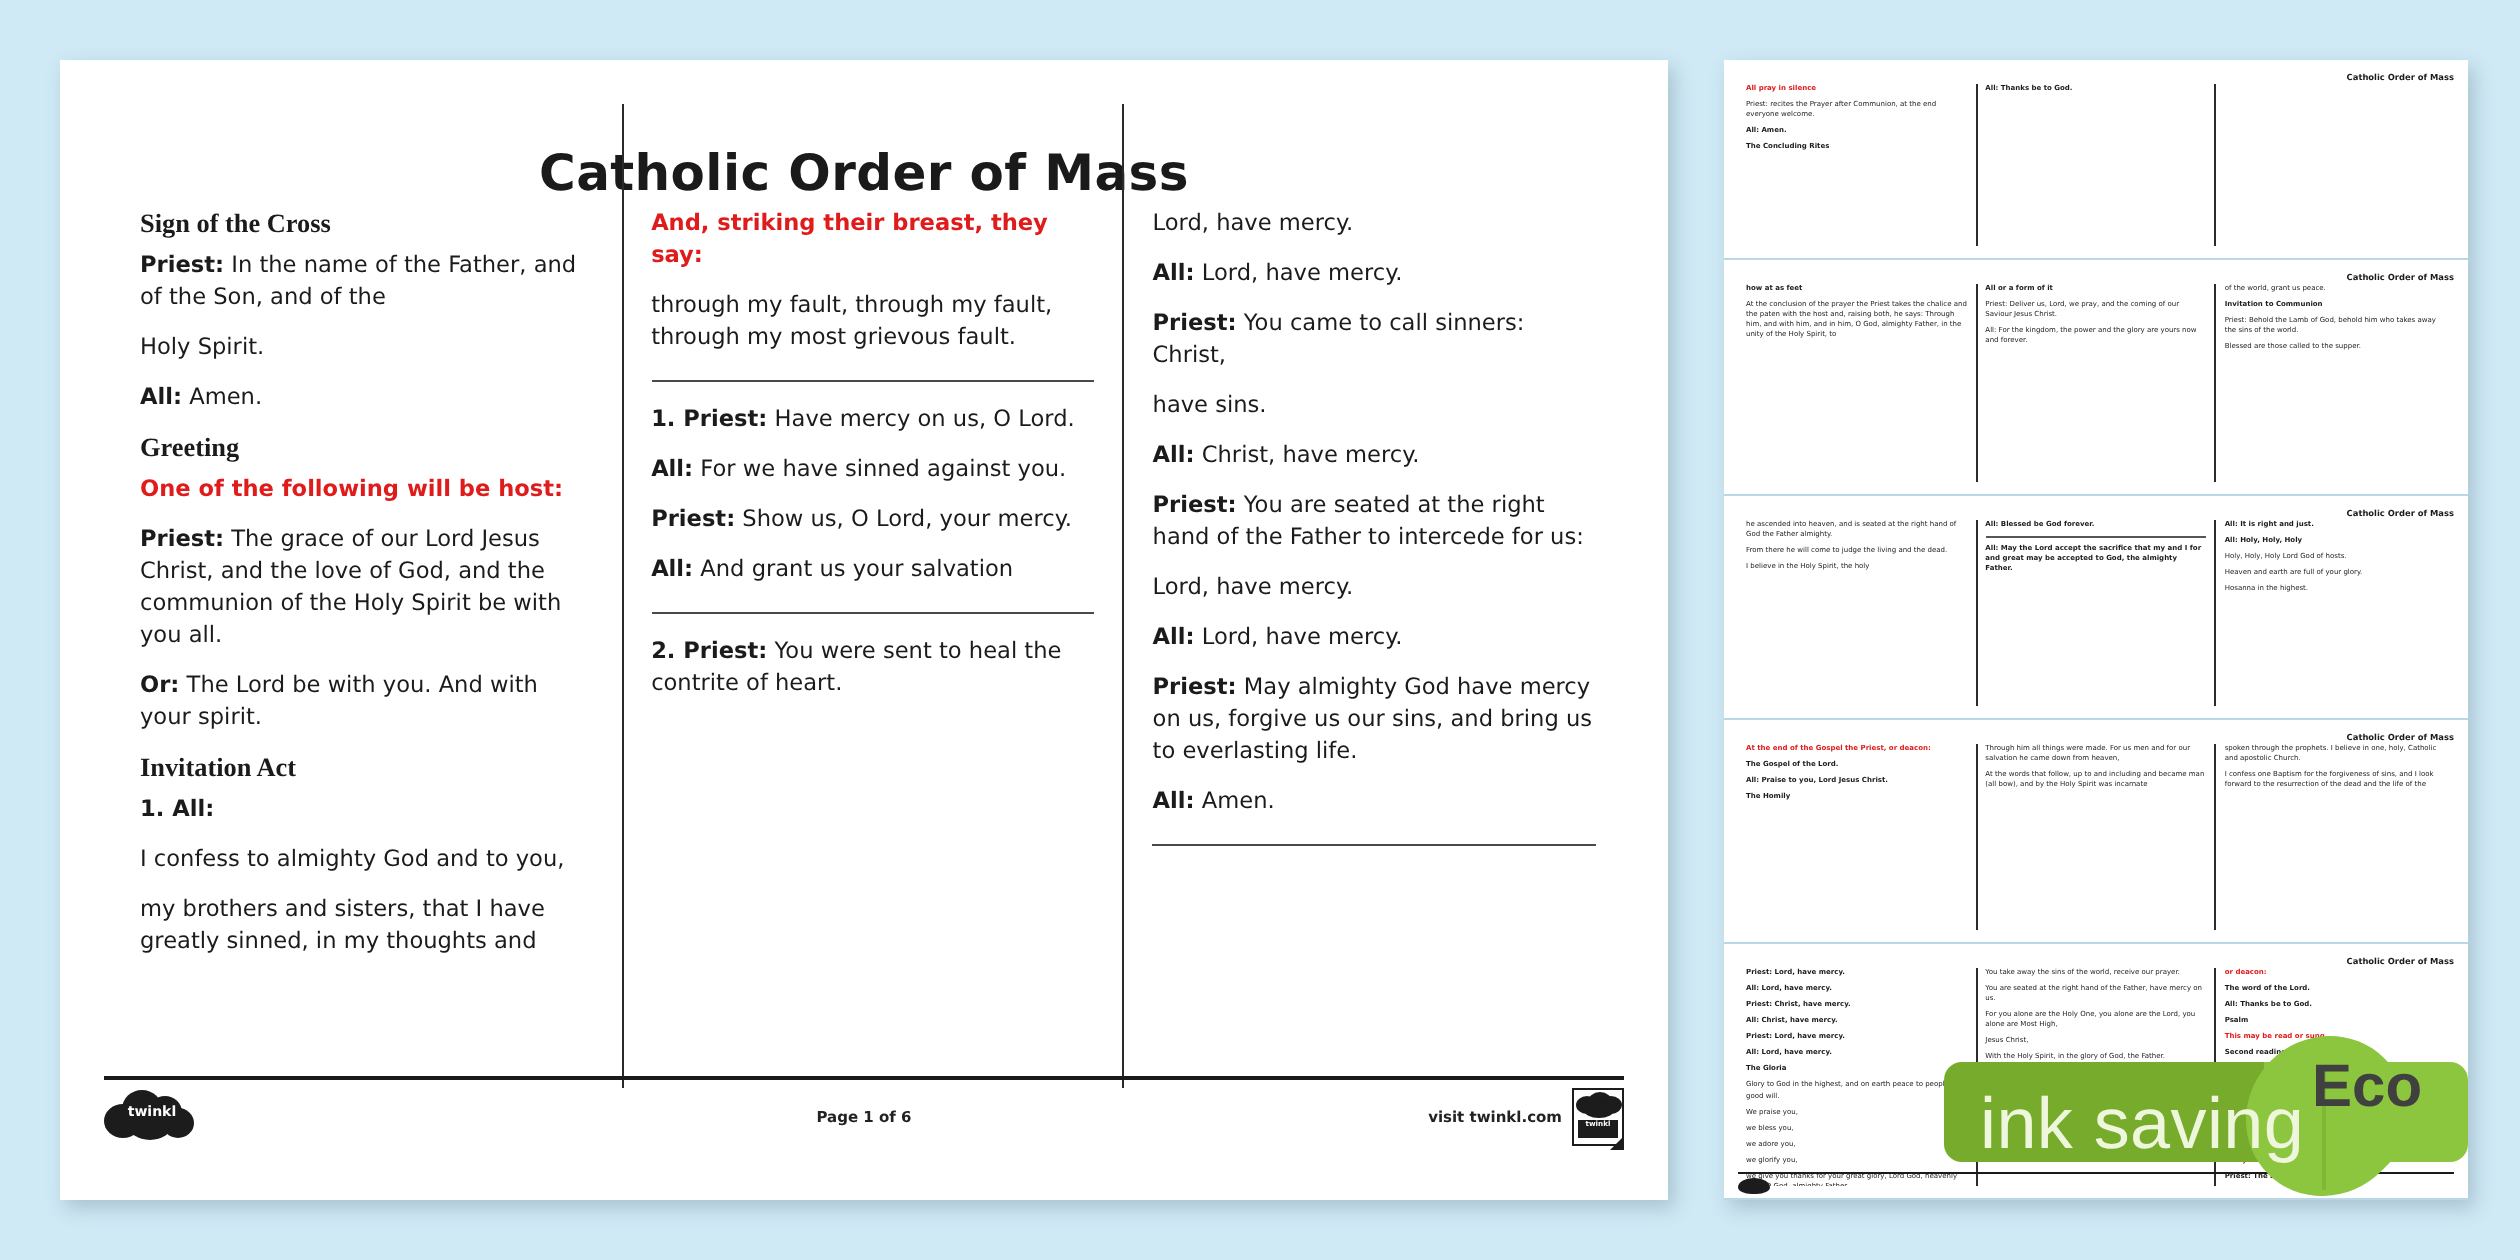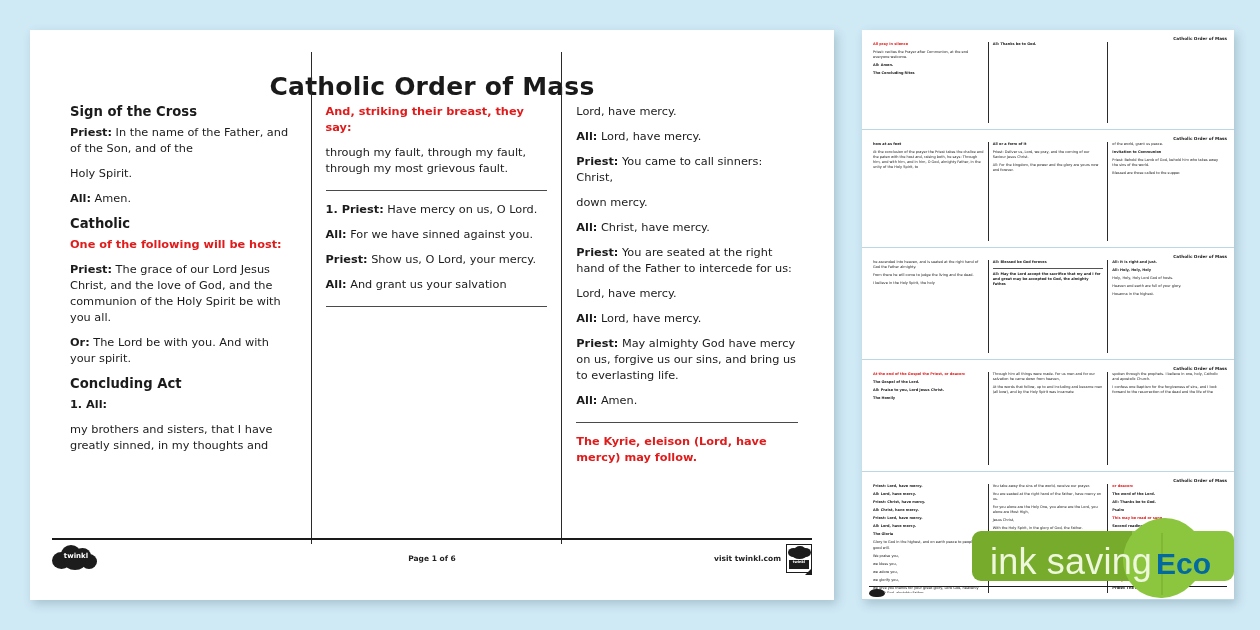--- a/index.html
+++ b/index.html
@@ -76,21 +76,21 @@
   .blk:last-child { margin-bottom: 0; }
 
   .h-bold {
     font-weight: bold;
     font-size: 13.2px;
     line-height: 1.28;
     margin-bottom: 1px;
   }
   .t-red { color: #e01b1b; font-weight: bold; }
   .lead { font-weight: bold; }
-  .tight { margin-bottom: 4px; }
+  .tight { margin-bottom: 4px; font-family: Liberation Serif, serif; }
   .rule {
     border: 0;
     border-top: 1.6px solid #4a4a4a;
     margin: 13px 0 11px 0;
   }
 
   
   .page-footer {
     position: absolute;
     left: 22px;
@@ -304,22 +304,22 @@
     position: absolute;
     left: 18px; top: 22px;
     color: #eef7dc;
     font-family: "Liberation Sans", sans-serif;
     font-size: 36px;
     letter-spacing: .2px;
     z-index: 5;
   }
   .eco-t2 {
     position: absolute;
-    left: 184px; top: 28px;
-    color: #0369a1;
+    left: 184px; top: 8px;
+    color: #404040;
     font-family: "Liberation Sans", sans-serif;
     font-size: 30px;
     font-weight: bold;
     z-index: 5;
   }
 </style>
 </head>
 <body>
 
 <div id="stage">
@@ -329,55 +329,56 @@
 
       <div class="doc-title">Catholic Order of Mass</div>
 
       <div class="cols">
         <div class="col col-1">
             <div class="colbody">
               <p class="blk h-bold tight">Sign of the Cross</p>
               <p class="blk"><span class="lead">Priest:</span> In the name of the Father, and of the Son, and of the</p>
               <p class="blk">Holy Spirit.</p>
               <p class="blk"><span class="lead">All:</span> Amen.</p>
-              <p class="blk h-bold tight">Catholic</p>
+              <p class="blk h-bold tight">Greeting</p>
               <p class="blk t-red">One of the following will be host:</p>
               <p class="blk"><span class="lead">Priest:</span> The grace of our Lord Jesus Christ, and the love of God, and the communion of the Holy Spirit be with you all.</p>
               <p class="blk"><span class="lead">Or:</span> The Lord be with you. And with your spirit.</p>
-              <p class="blk h-bold tight">Concluding Act</p>
+              <p class="blk h-bold tight">Invitation Act</p>
               <p class="blk"><span class="lead">1. All:</span></p>
+              <p class="blk">I confess to almighty God and to you,</p>
               <p class="blk">my brothers and sisters, that I have greatly sinned, in my thoughts and</p>
             </div>
           </div>
         <div class="col col-2">
             <div class="colbody">
               <p class="blk t-red">And, striking their breast, they say:</p>
               <p class="blk">through my fault, through my fault, through my most grievous fault.</p>
               <hr class="rule">
               <p class="blk"><span class="lead">1. Priest:</span> Have mercy on us, O Lord.</p>
               <p class="blk"><span class="lead">All:</span> For we have sinned against you.</p>
               <p class="blk"><span class="lead">Priest:</span> Show us, O Lord, your mercy.</p>
               <p class="blk"><span class="lead">All:</span> And grant us your salvation</p>
               <hr class="rule">
+              <p class="blk"><span class="lead">2. Priest:</span> You were sent to heal the contrite of heart.</p>
             </div>
           </div>
         <div class="col col-3">
             <div class="colbody">
               <p class="blk">Lord, have mercy.</p>
               <p class="blk"><span class="lead">All:</span> Lord, have mercy.</p>
               <p class="blk"><span class="lead">Priest:</span> You came to call sinners: Christ,</p>
-              <p class="blk">down mercy.</p>
+              <p class="blk">have sins.</p>
               <p class="blk"><span class="lead">All:</span> Christ, have mercy.</p>
               <p class="blk"><span class="lead">Priest:</span> You are seated at the right hand of the Father to intercede for us:</p>
               <p class="blk">Lord, have mercy.</p>
               <p class="blk"><span class="lead">All:</span> Lord, have mercy.</p>
               <p class="blk"><span class="lead">Priest:</span> May almighty God have mercy on us, forgive us our sins, and bring us to everlasting life.</p>
               <p class="blk"><span class="lead">All:</span> Amen.</p>
               <hr class="rule">
-              <p class="blk t-red">The Kyrie, eleison (Lord, have mercy) may follow.</p>
             </div>
           </div>
       </div>
 
     </div>
 
     <div class="page-footer">
       <div class="cloud-logo">
         <span class="c c1"></span>
           <span class="c c2"></span>

